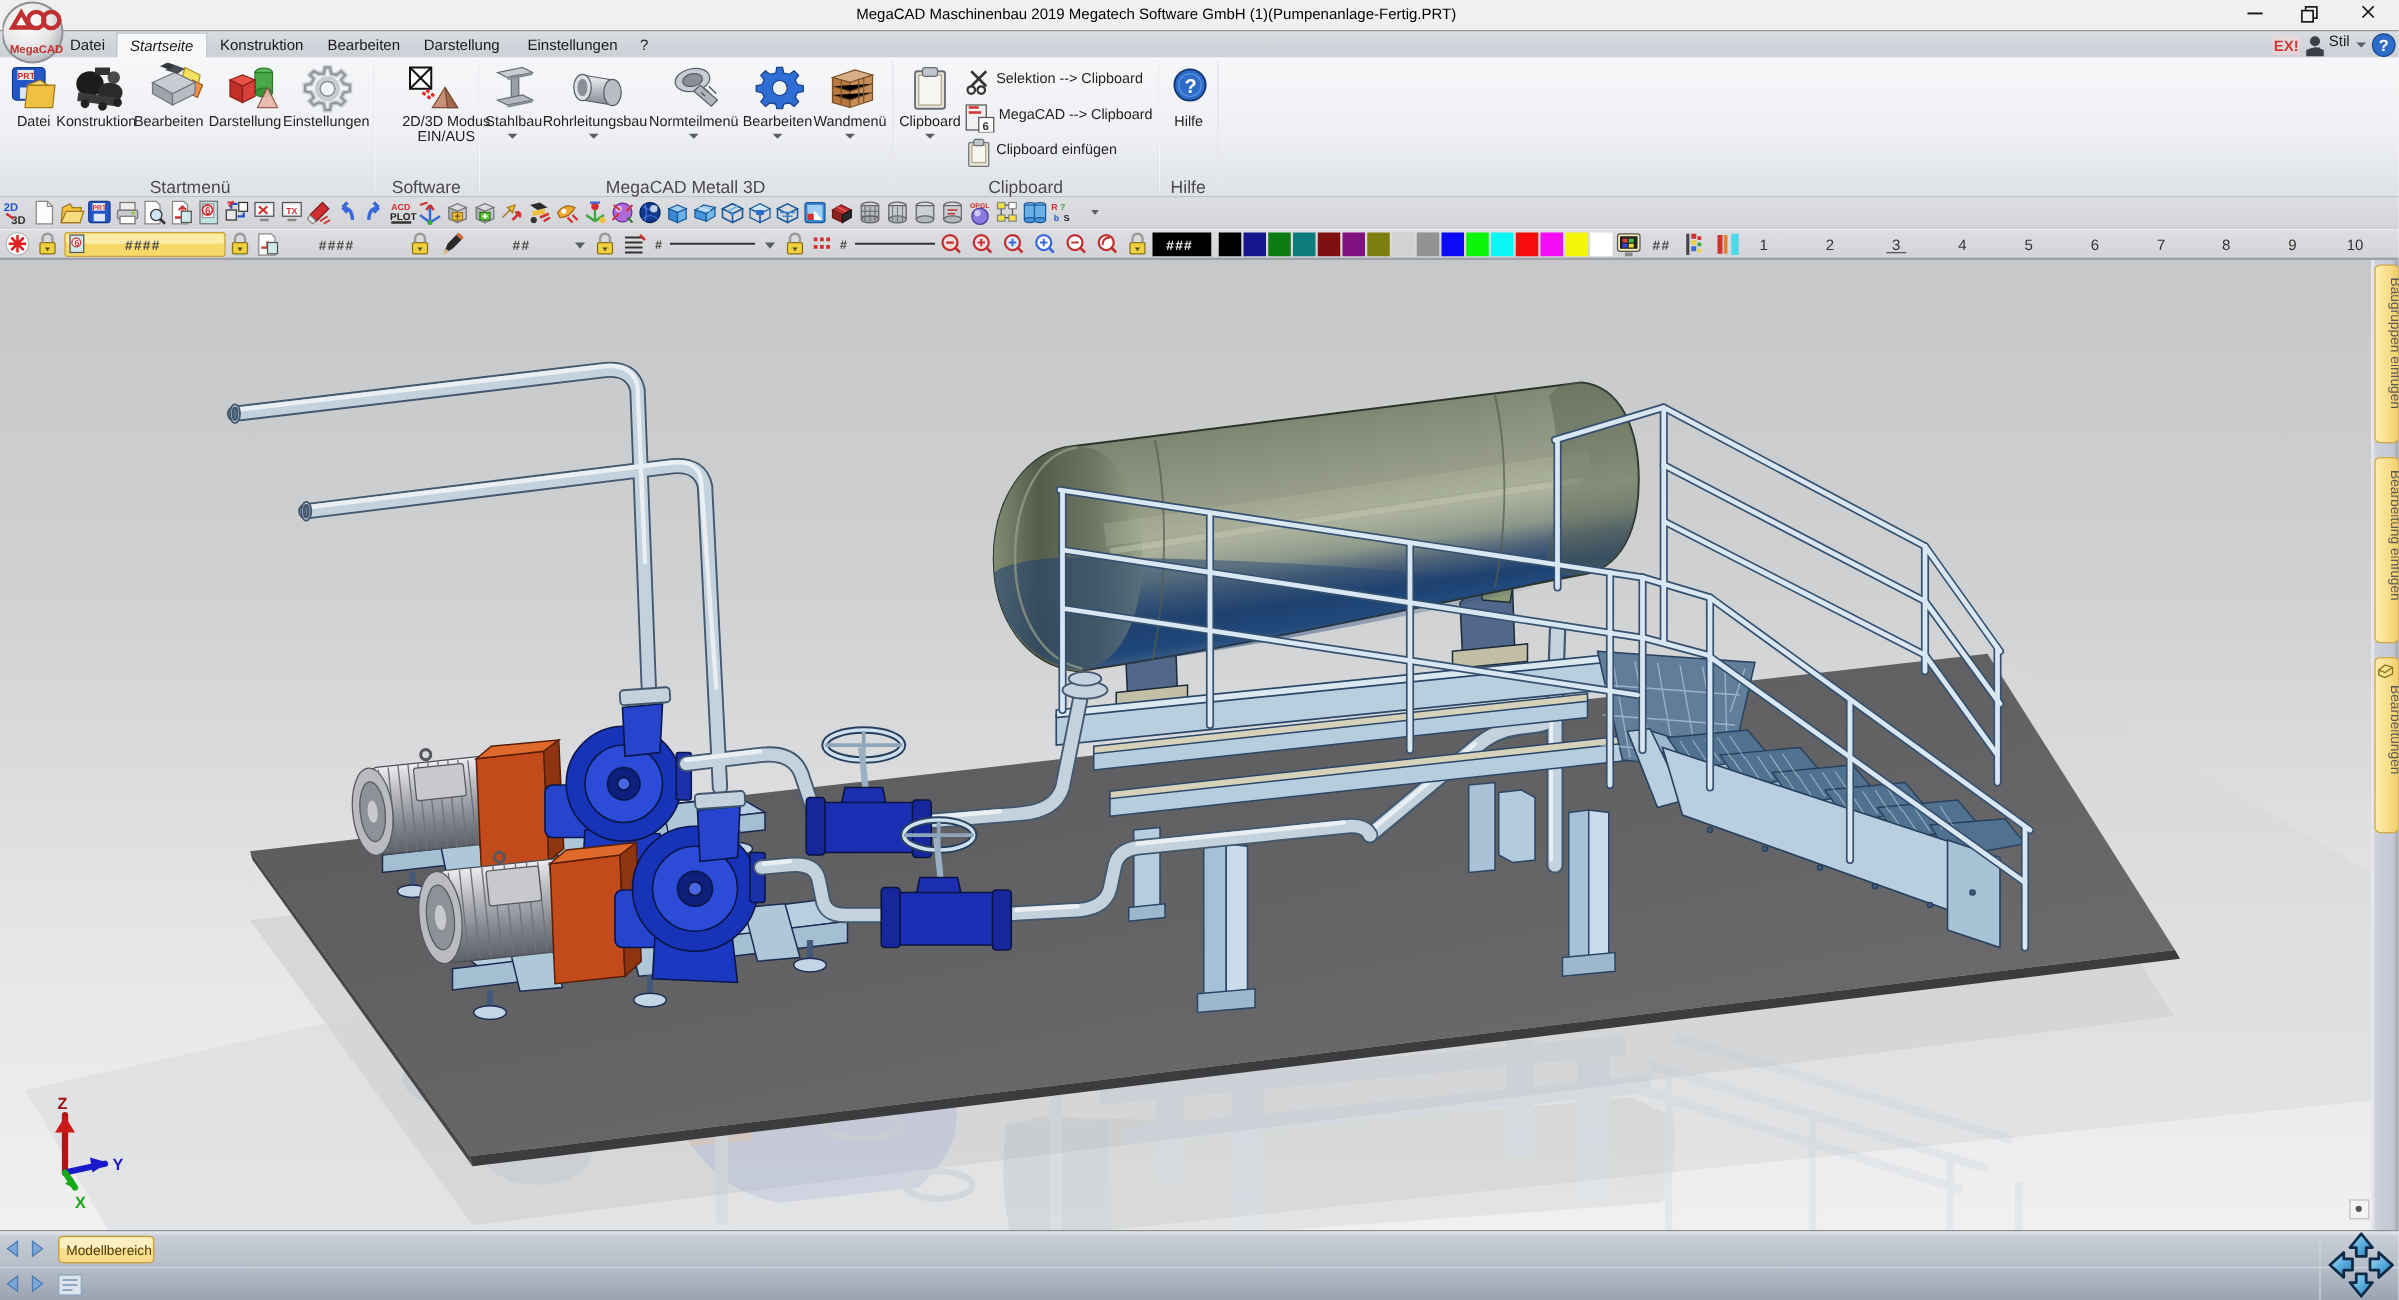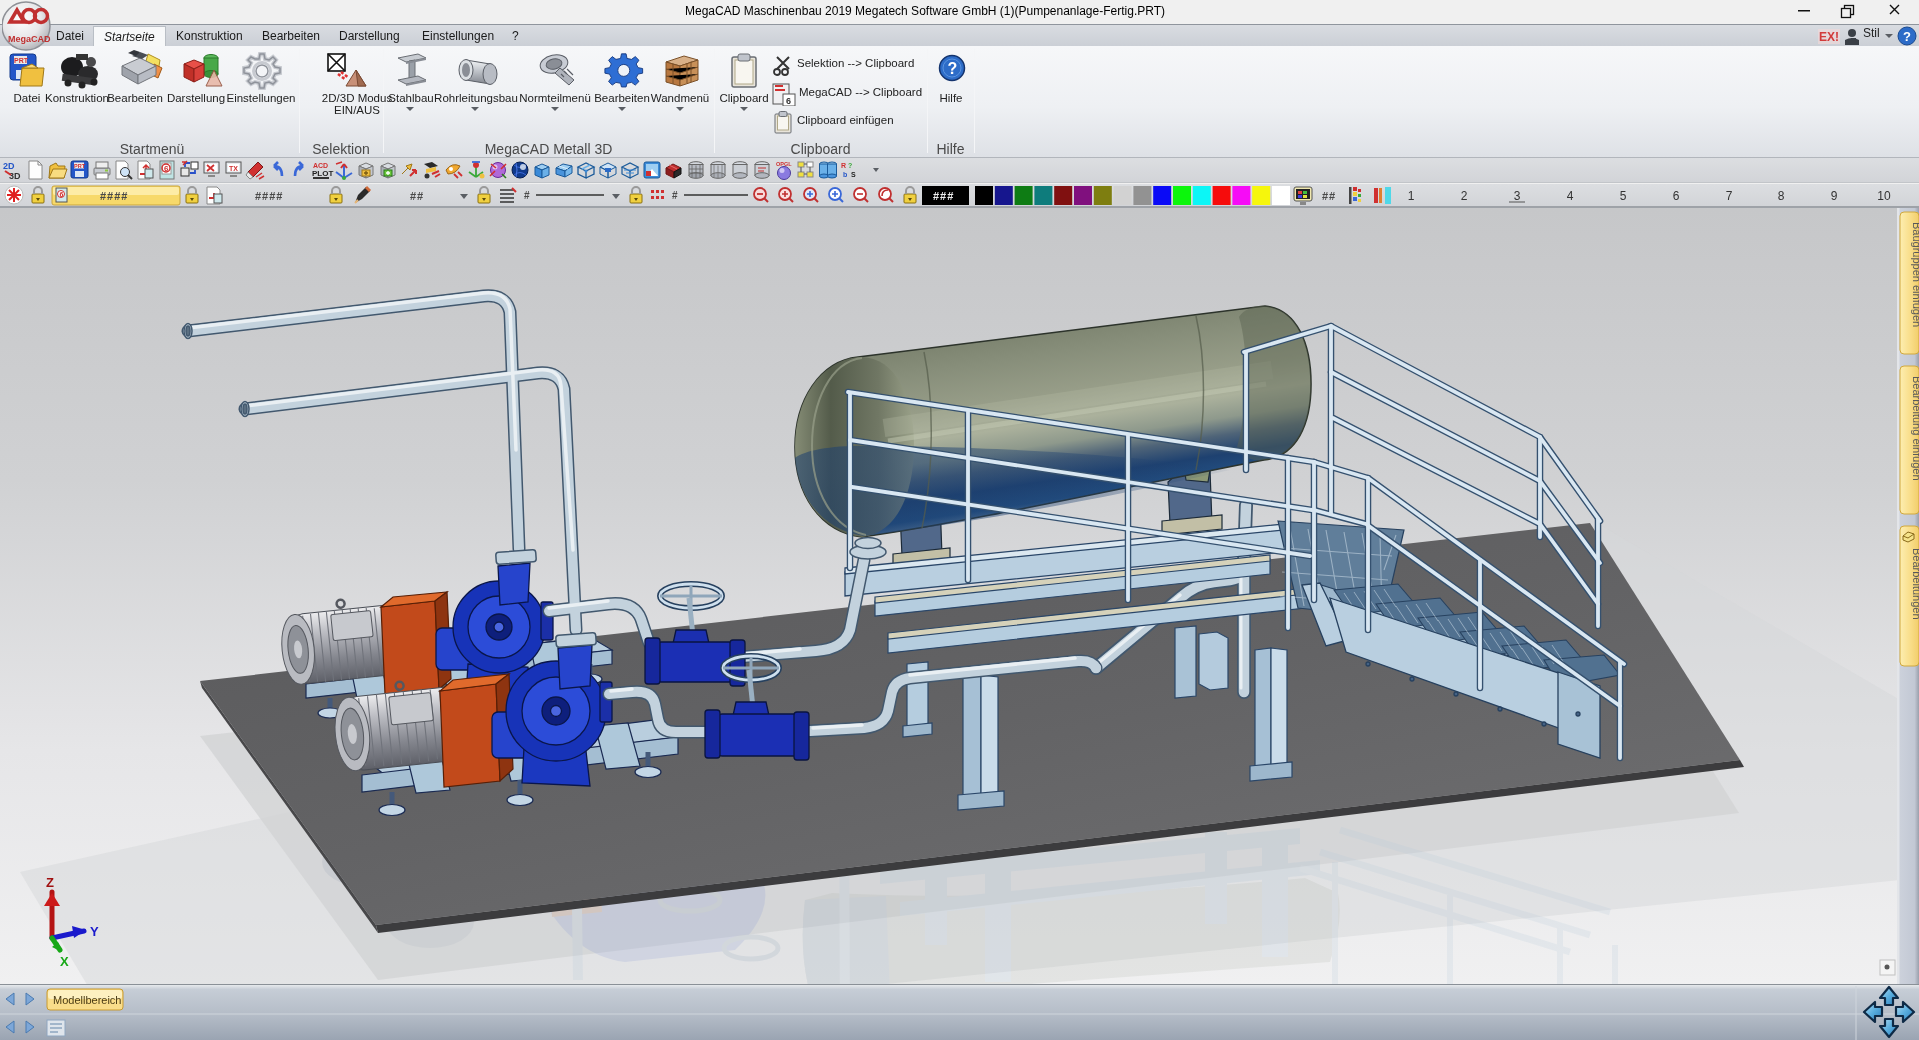--- a/index.html
+++ b/index.html
@@ -68,21 +68,21 @@
   <circle cx="39" cy="16" r="6.5" fill="none" stroke="#c03030" stroke-width="3.5"></circle>
   <text x="6" y="42" font-size="9" font-weight="bold" fill="#c03030" font-family="Liberation Sans">MegaCAD</text>
 </svg>
 <div class="abs" id="ribbon">
   <div class="abs rgsep" style="left:299px"></div>
   <div class="abs rgsep" style="left:383px"></div>
   <div class="abs rgsep" style="left:714px"></div>
   <div class="abs rgsep" style="left:927px"></div>
   <div class="abs rgsep" style="left:974px"></div>
   <div class="abs rglabel" style="left:5px;width:294px;">Startmenü</div>
-  <div class="abs rglabel" style="left:299px;width:84px;">Selektion</div>
+  <div class="abs rglabel" style="left:299px;width:84px;">Software</div>
   <div class="abs rglabel" style="left:383px;width:331px;">MegaCAD Metall 3D</div>
   <div class="abs rglabel" style="left:714px;width:213px;">Clipboard</div>
   <div class="abs rglabel" style="left:927px;width:47px;">Hilfe</div>
   <div class="abs rbtn" style="left:2px;top:46px;width:50px;">Datei</div>
   <div class="abs rbtn" style="left:42px;top:46px;width:70px;">Konstruktion</div>
   <div class="abs rbtn" style="left:105px;top:46px;width:60px;">Bearbeiten</div>
   <div class="abs rbtn" style="left:164px;top:46px;width:64px;">Darstellung</div>
   <div class="abs rbtn" style="left:224px;top:46px;width:74px;">Einstellungen</div>
   <div class="abs rbtn" style="left:320px;top:46px;width:74px;">2D/3D Modus<br>EIN/AUS</div>
   <div class="abs rbtn" style="left:384px;top:46px;width:54px;">Stahlbau</div>

